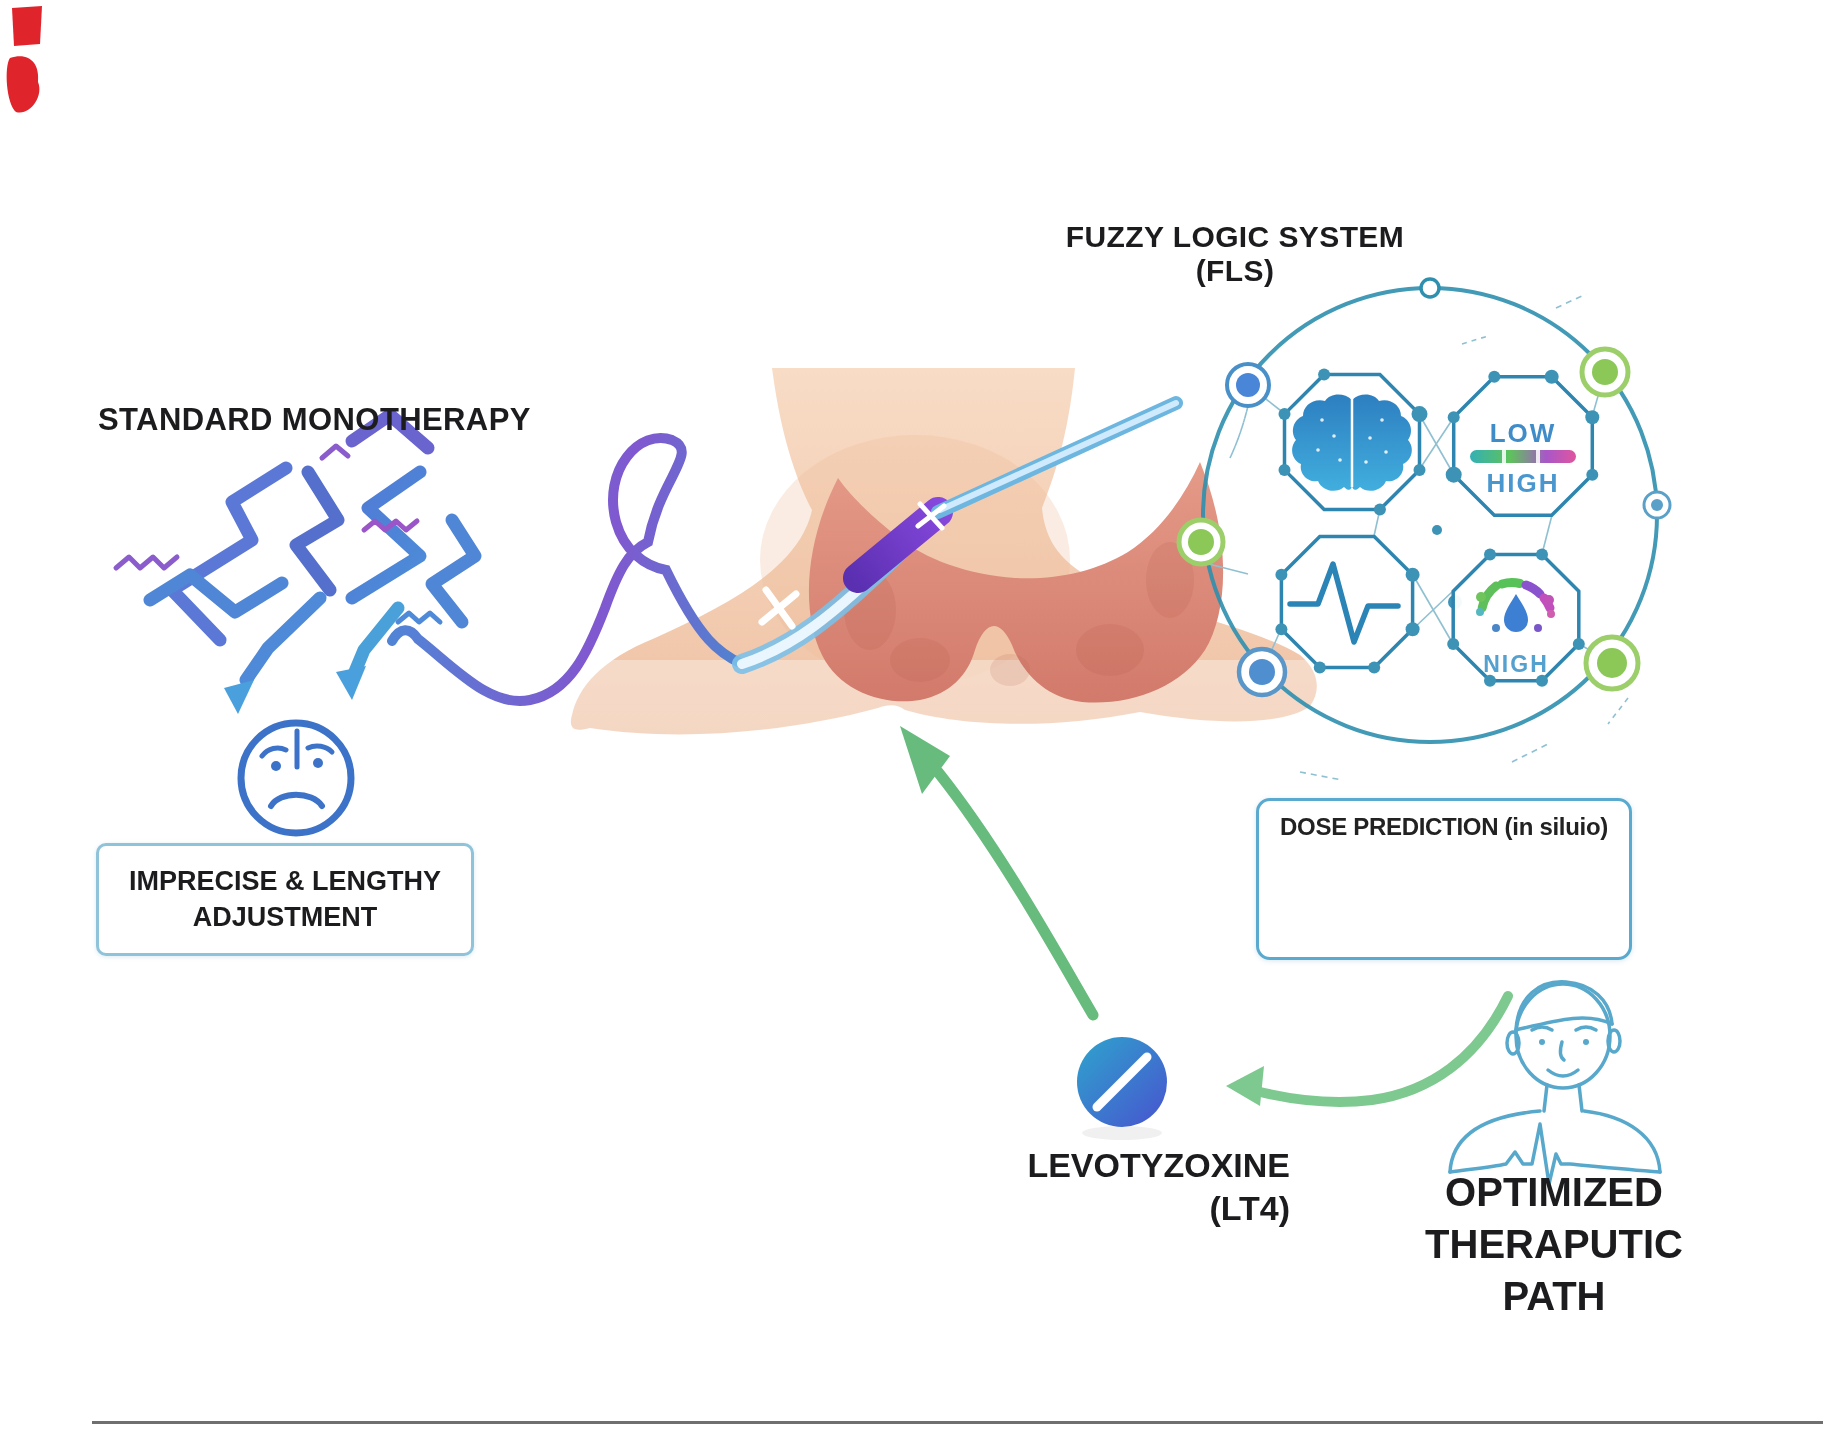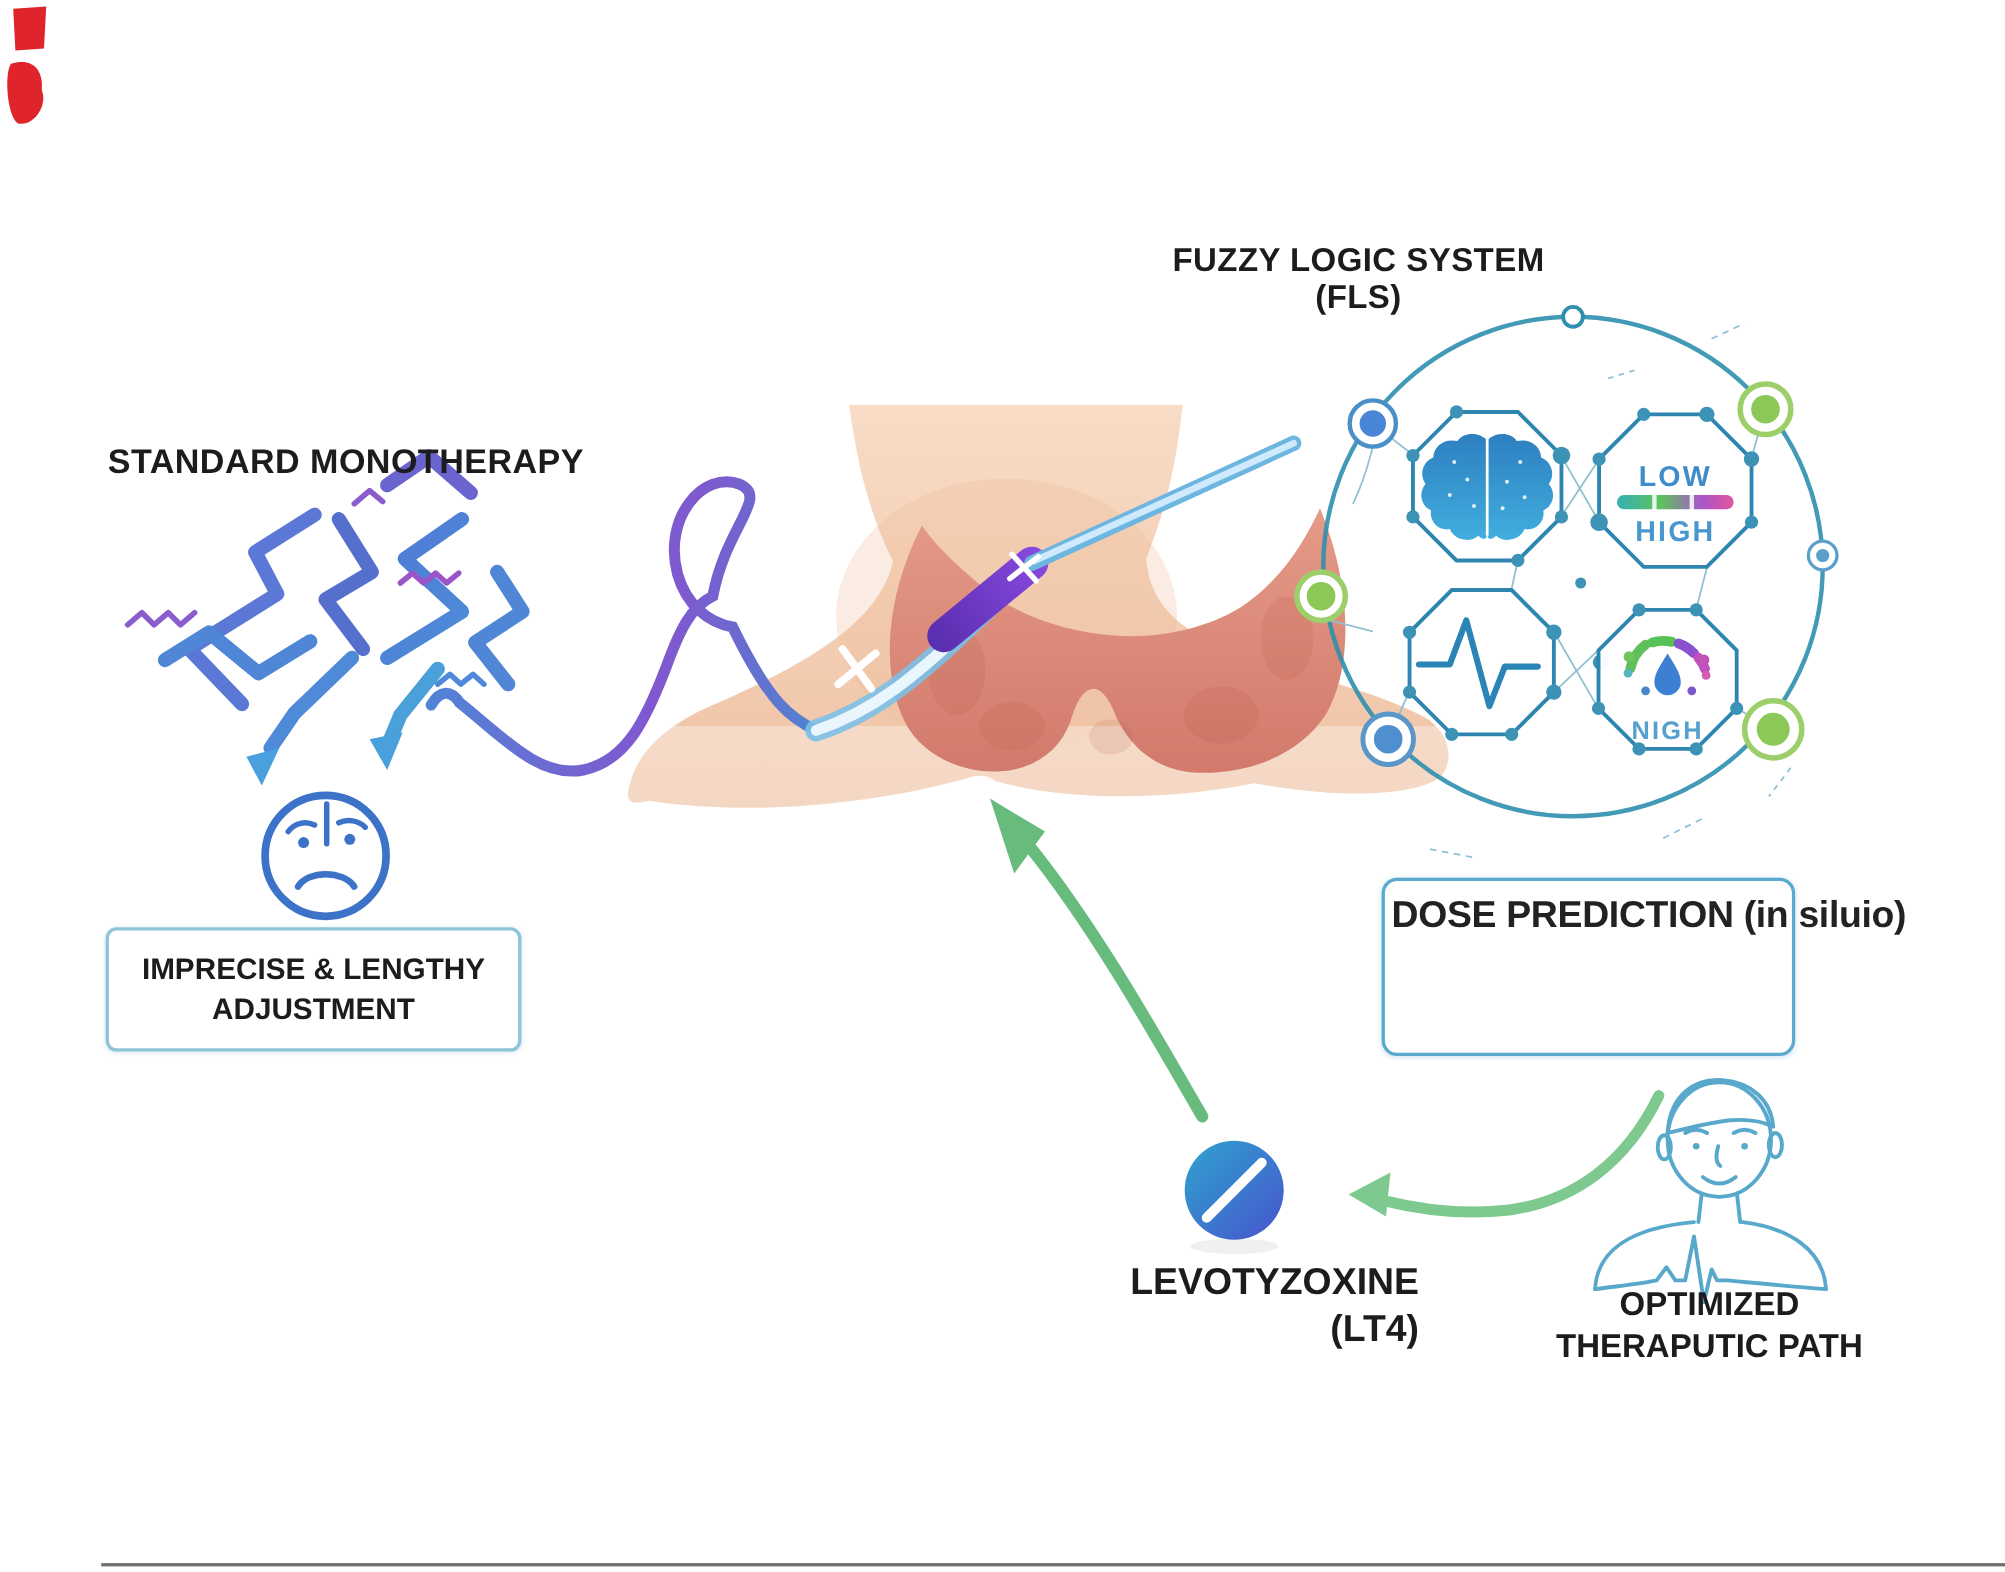--- a/index.html
+++ b/index.html
@@ -12,24 +12,24 @@
   .impbox{position:absolute;left:96px;top:843px;width:372px;height:107px;background:#fff;
           border:3px solid #8fc3da;border-radius:10px;display:flex;flex-direction:column;
           justify-content:center;align-items:center;box-shadow:0 1px 4px rgba(120,170,200,.25);}
   .impbox div{font-size:27px;font-weight:700;color:#1c1c1e;line-height:1.32;}
   .predbox{position:absolute;left:1256px;top:798px;width:376px;height:162px;background:#fff;
            border:3px solid #5aa9cf;border-radius:14px;box-shadow:0 1px 5px rgba(100,160,200,.25);
            padding:10px 6px 0 6px;box-sizing:border-box;}
   .predrow{display:flex;align-items:flex-start;}
   .predrow svg{flex:0 0 70px;margin:4px 6px 0 14px;}
   .predlines{font-size:28px;font-weight:700;line-height:1.25;color:#222;white-space:nowrap;}
-  .predline3{font-size:34px;font-weight:700;color:#222;white-space:nowrap;text-align:center;
+  .predline3{font-size:24px;font-weight:700;color:#222;white-space:nowrap;text-align:center;
              margin-top:2px;letter-spacing:-0.3px;}
   .lt4label{left:955px;top:1144px;width:335px;font-size:34px;text-align:right;line-height:1.25;}
-  .optlabel{left:1398px;top:1166px;width:312px;font-size:30px;text-align:center;line-height:1.3;}
+  .optlabel{left:1398px;top:1166px;width:312px;font-size:40px;text-align:center;line-height:1.3;}
   .bottomline{position:absolute;left:92px;top:1421px;width:1731px;height:3px;background:#4f4f4f;opacity:.82;}
 </style>
 </head>
 <body>
 
 <div id="stage">
 
 <svg id="scene" viewBox="0 0 1823 1429">
   <defs>
     <linearGradient id="gSkin" x1="0" y1="0" x2="0" y2="1">

